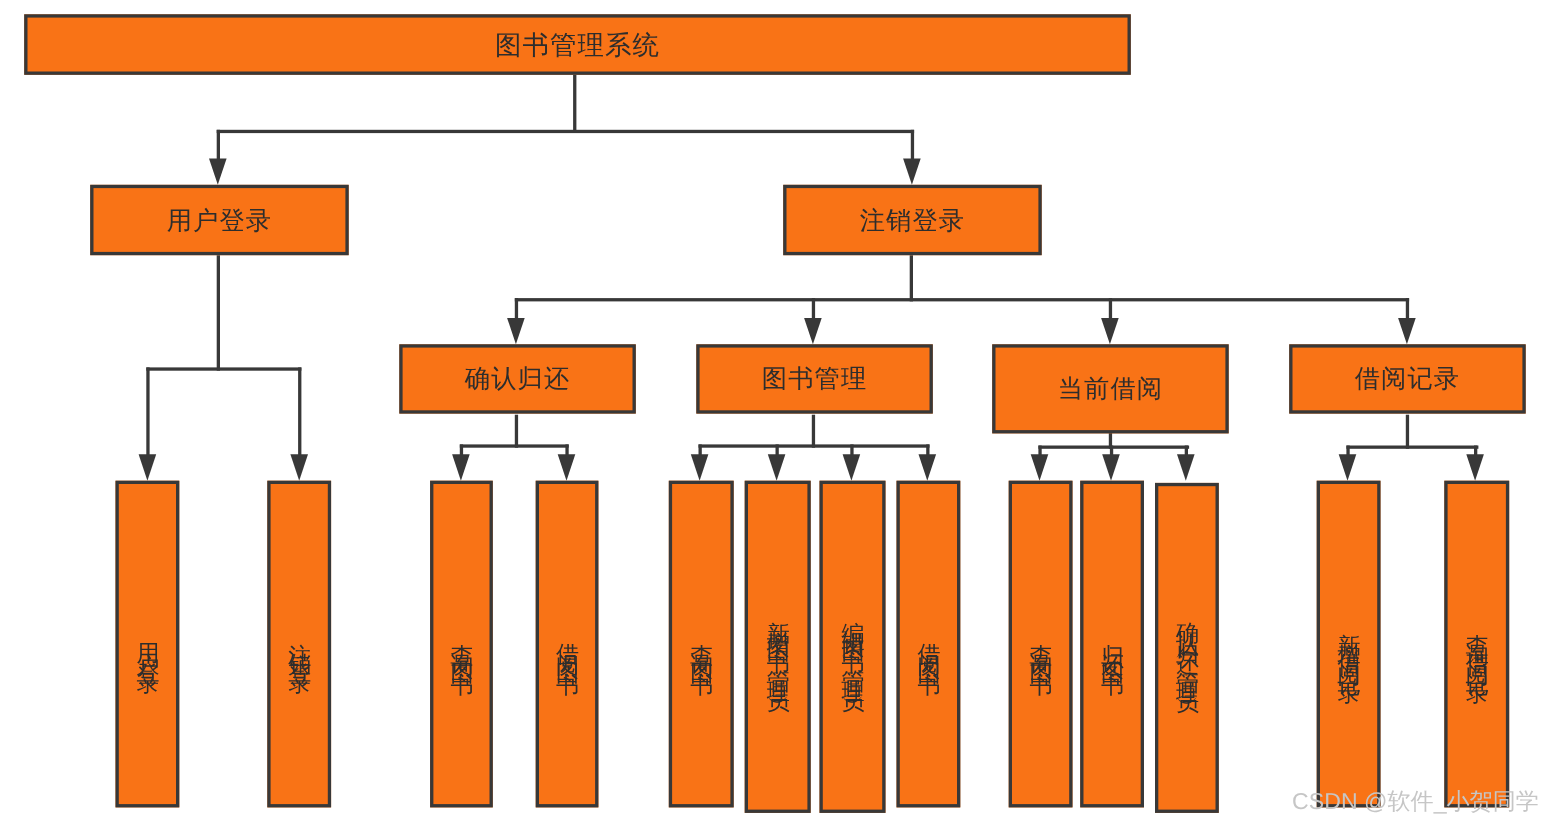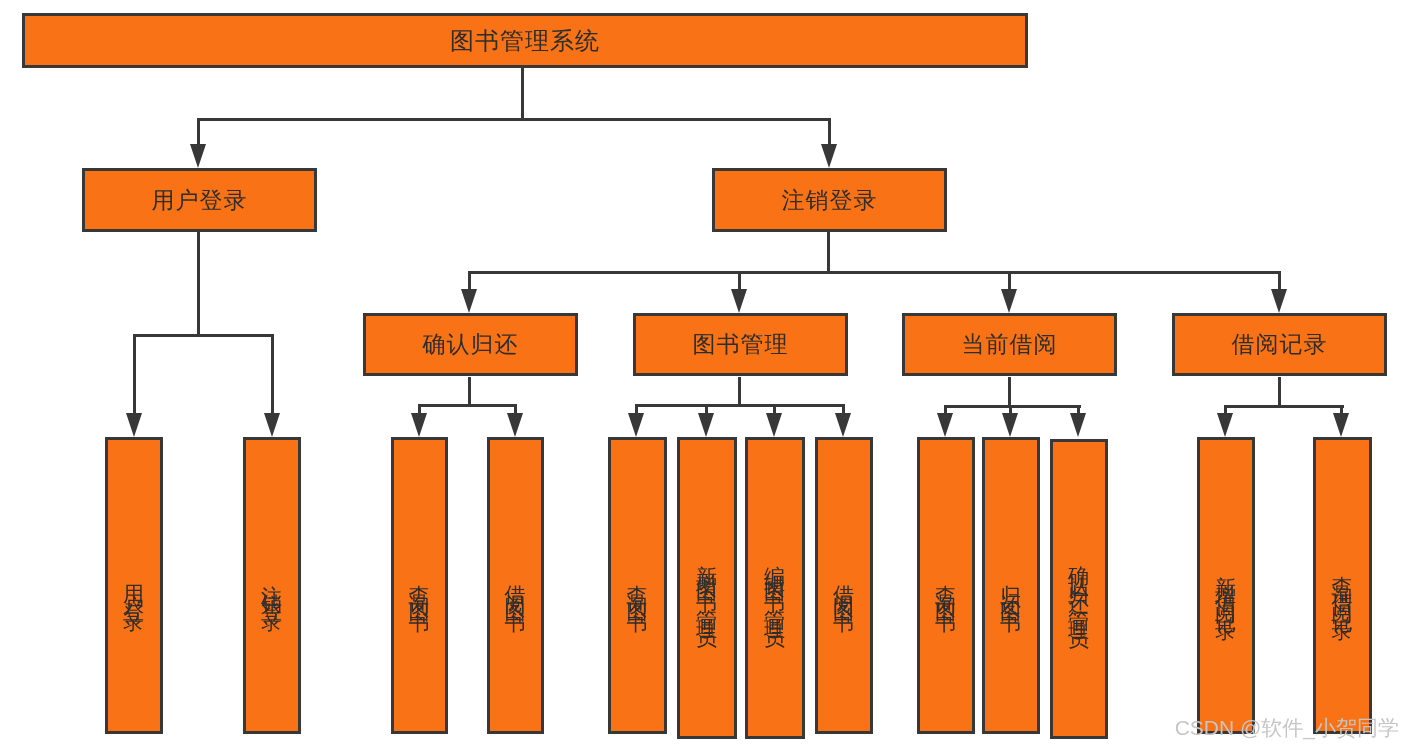--- a/index.html
+++ b/index.html
@@ -124,21 +124,21 @@
   <div class="node" style="left:712px;top:168px;width:235px;height:64px;">
     <span>注销登录</span>
   </div>
 
   <div class="node" style="left:363px;top:313px;width:215px;height:63px;">
     <span>确认归还</span>
   </div>
   <div class="node" style="left:633px;top:313px;width:215px;height:63px;">
     <span>图书管理</span>
   </div>
-  <div class="node" style="left:902px;top:313px;width:215px;height:63px;font-family:Liberation Mono, monospace;">
+  <div class="node" style="left:902px;top:313px;width:215px;height:81px;font-family:Liberation Mono, monospace;">
     <span>当前借阅</span>
   </div>
   <div class="node" style="left:1172px;top:313px;width:215px;height:63px;">
     <span>借阅记录</span>
   </div>
 
   <div class="node vnode" style="left:105px;top:437px;width:58px;height:297px;">
     <span>用户登录</span>
   </div>
   <div class="node vnode" style="left:243px;top:437px;width:58px;height:297px;">

